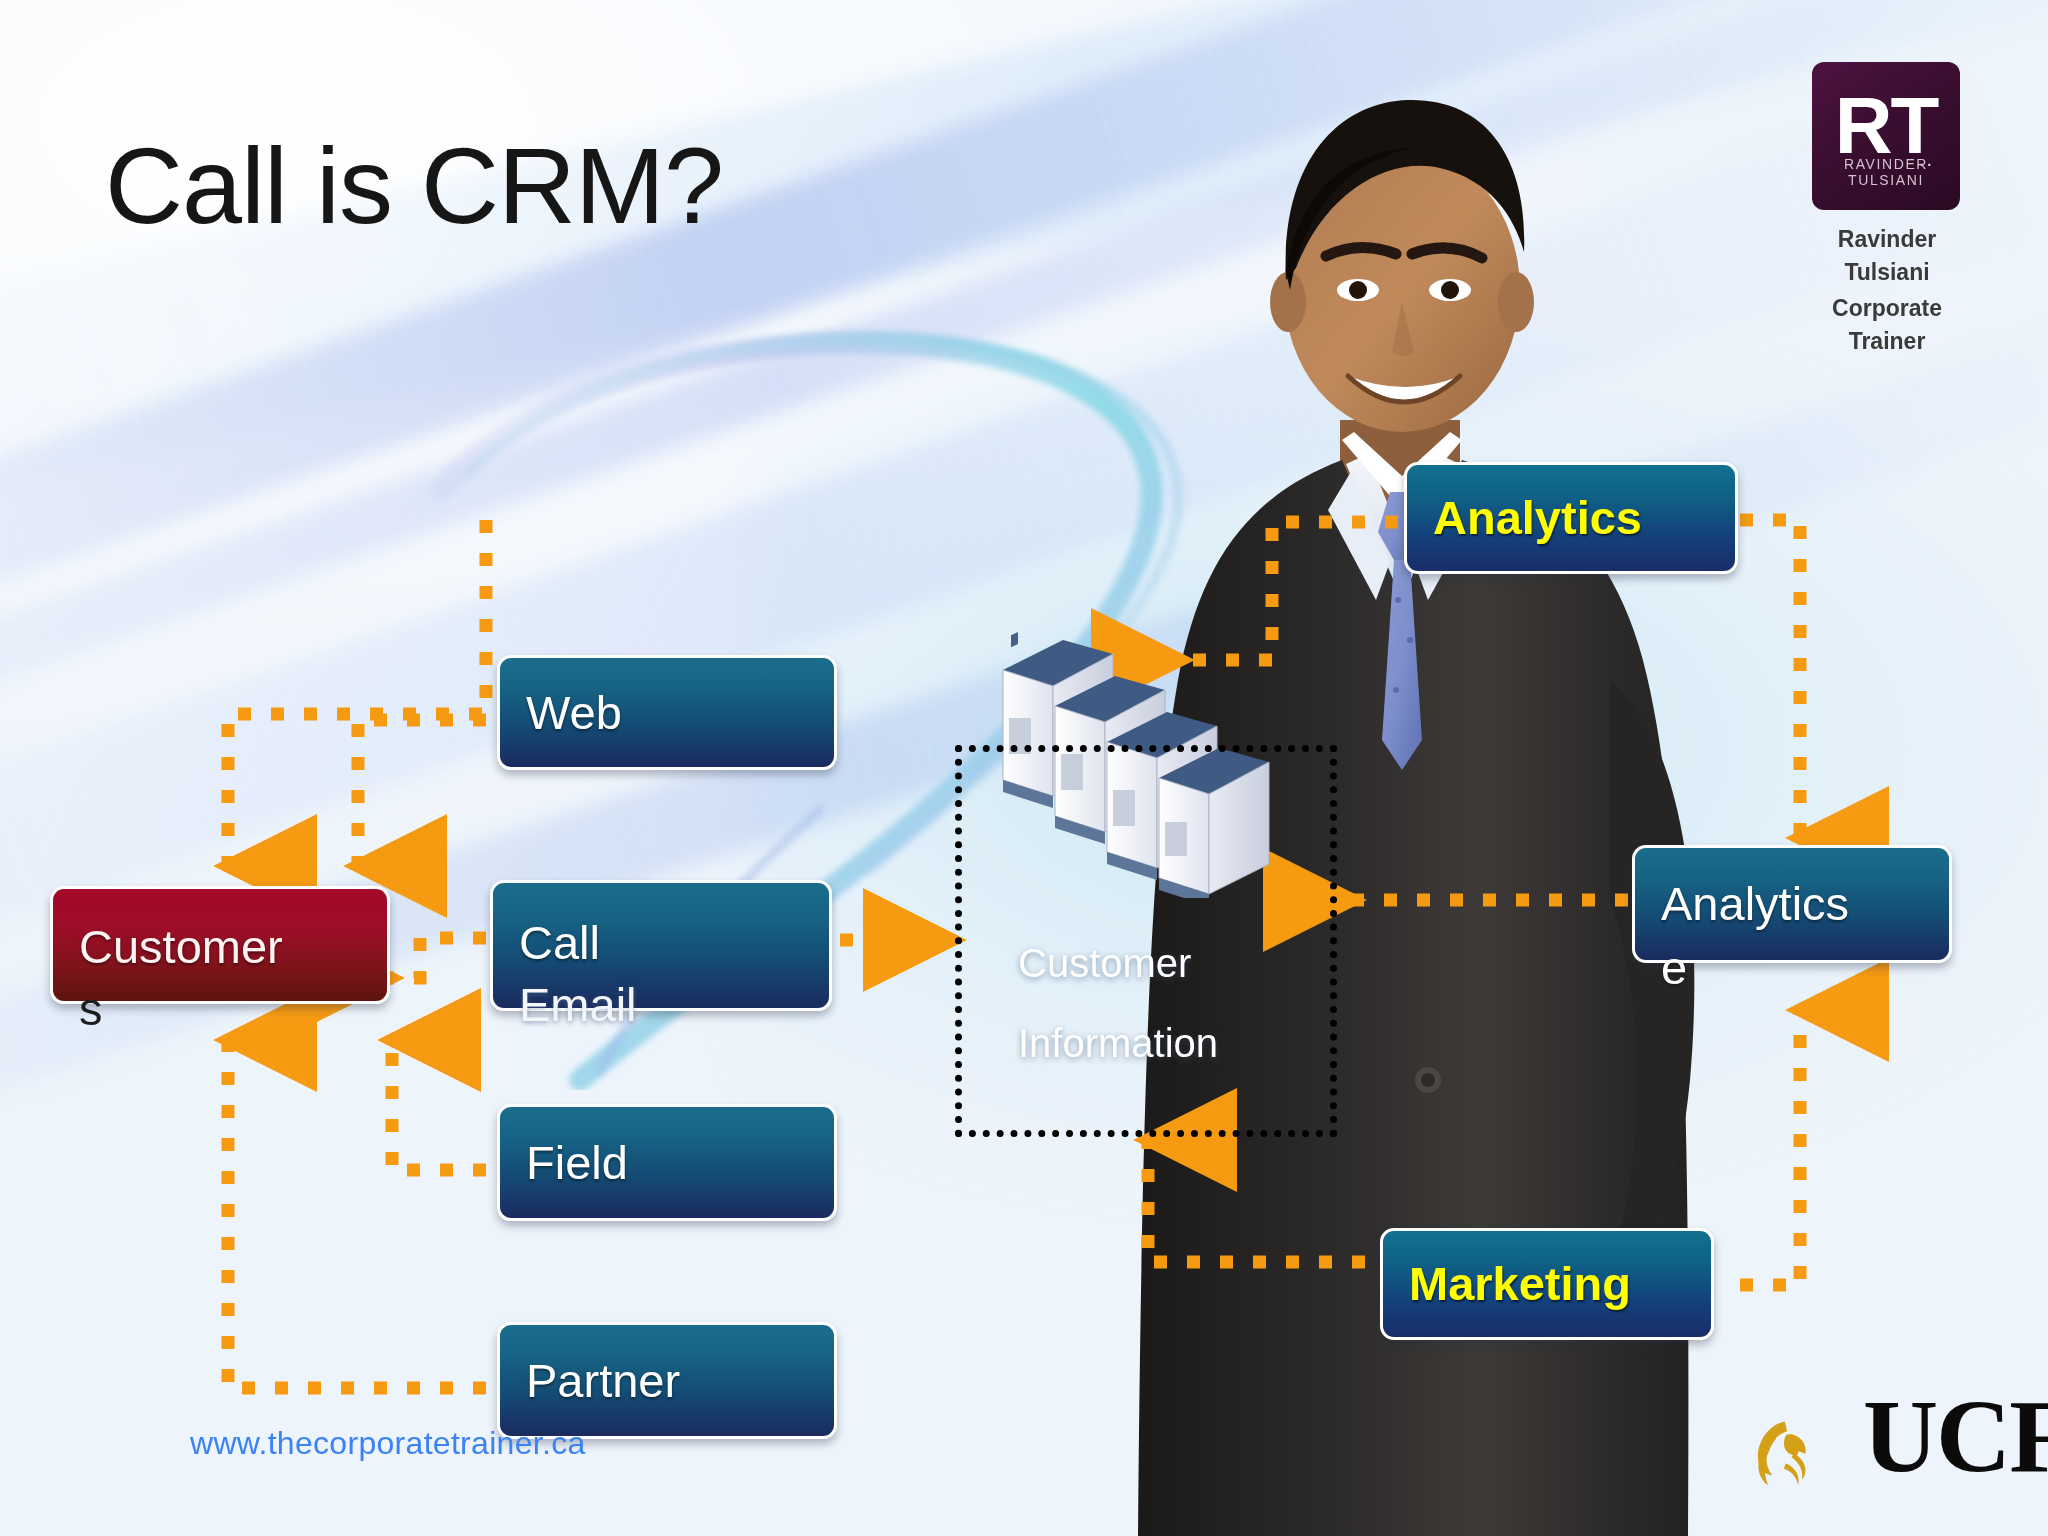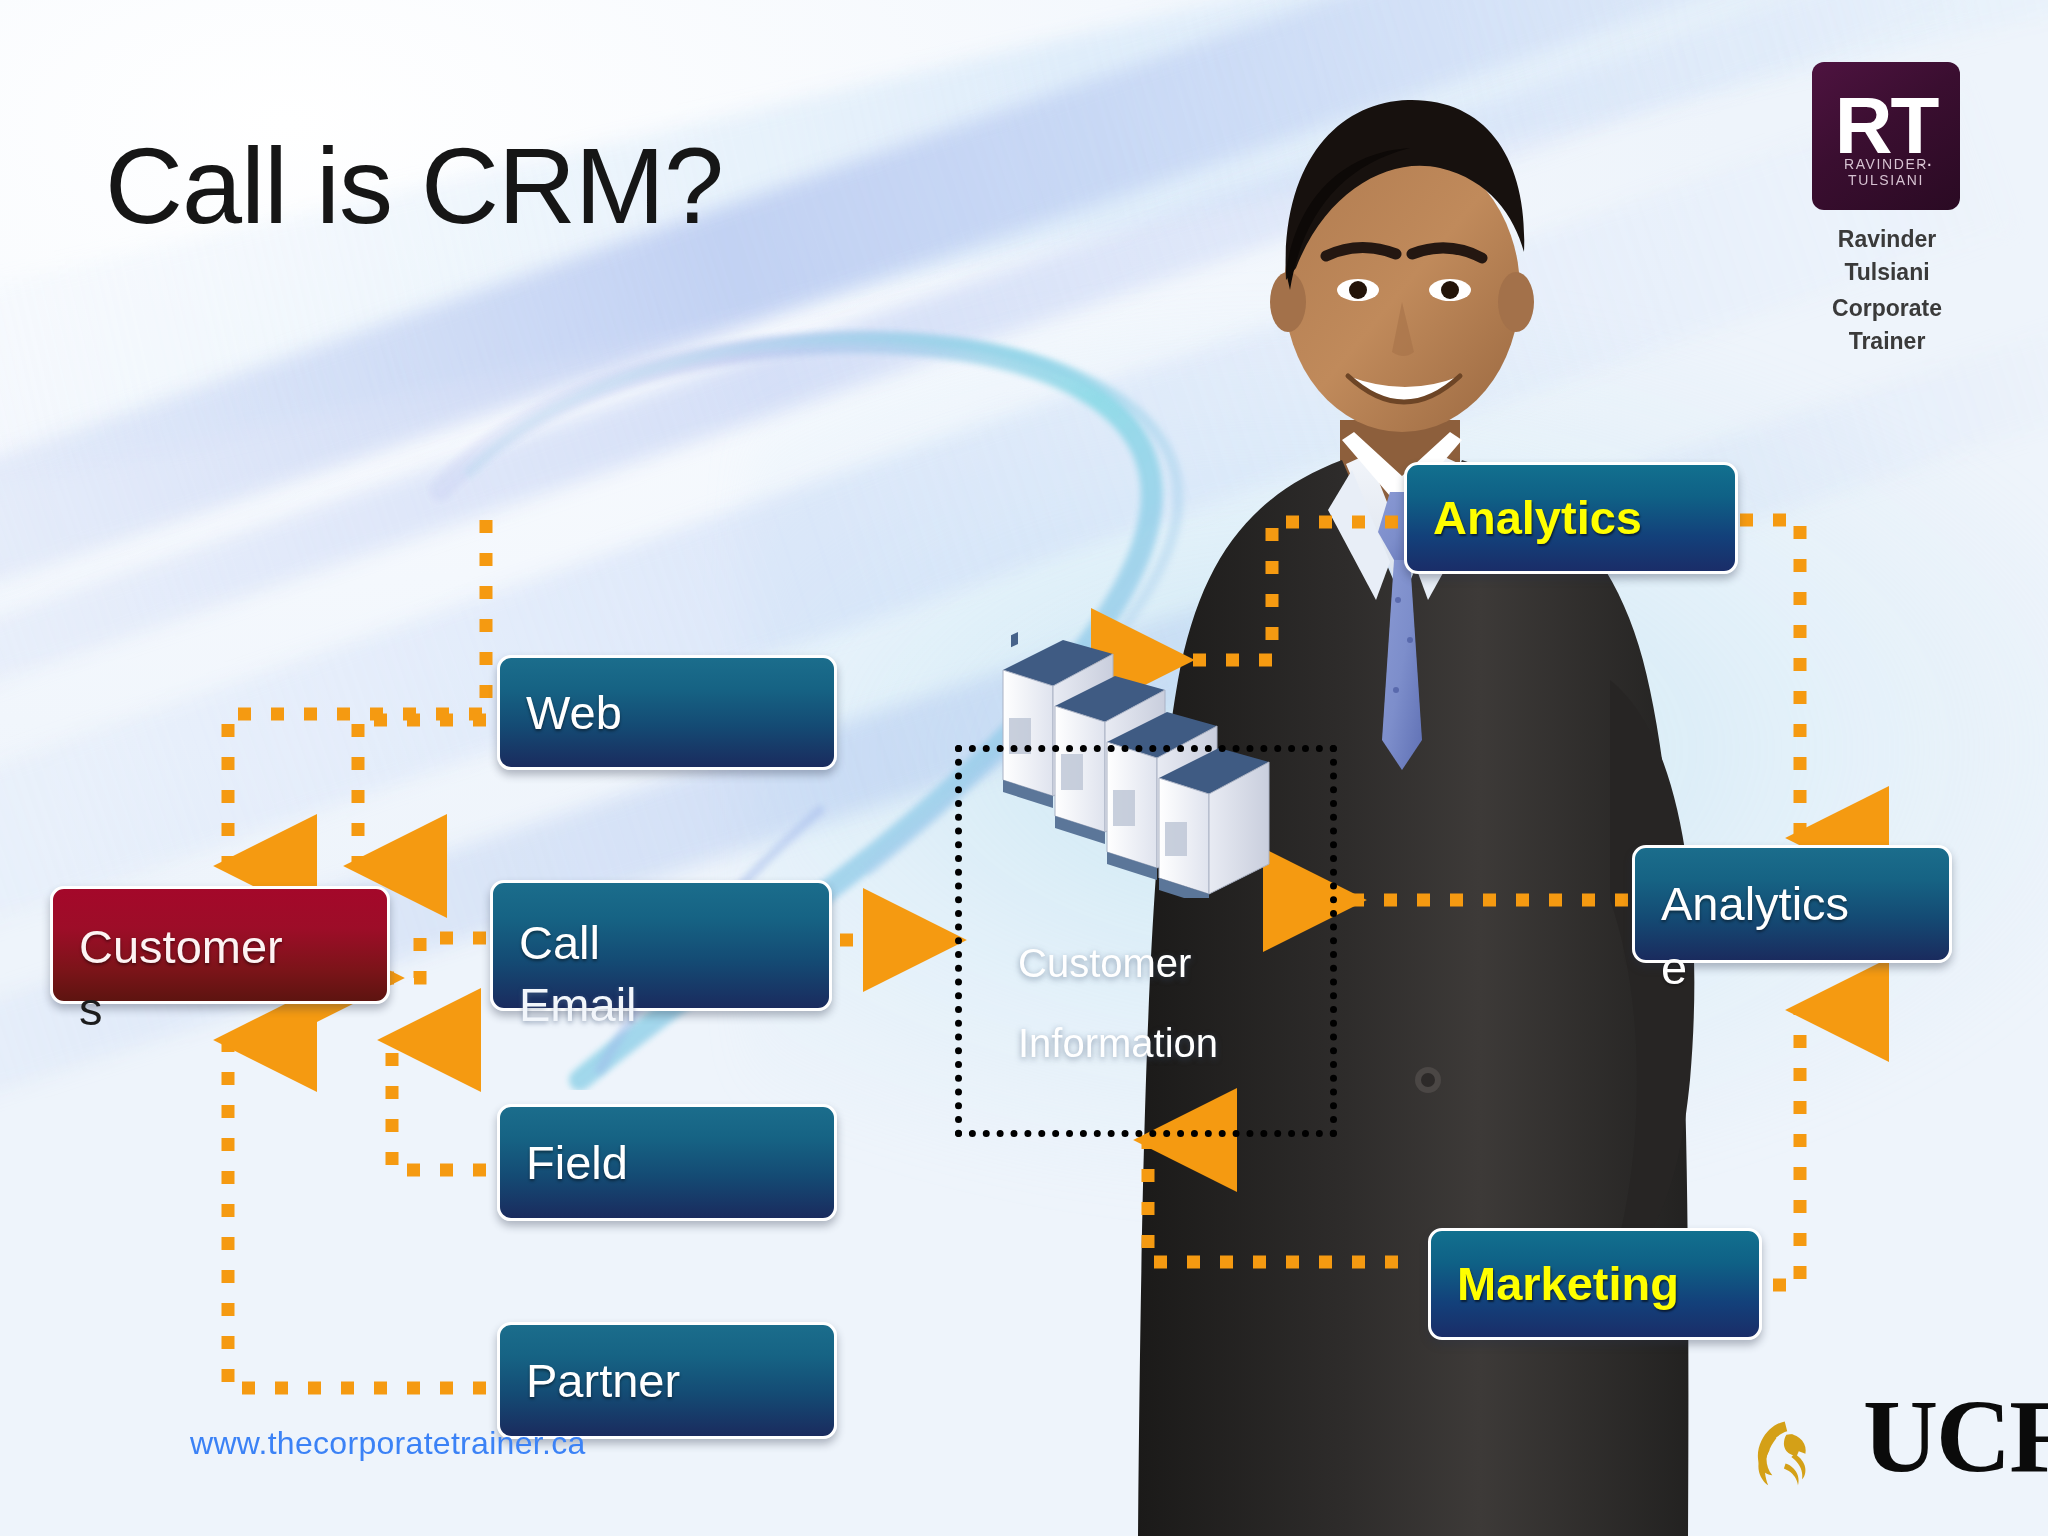--- a/index.html
+++ b/index.html
@@ -353,21 +353,21 @@
 
   <div class="box box-yellow" style="left:1404px; top:462px; width:334px; height:112px;">
     <span class="lbl">Analytics</span>
   </div>
 
   <div class="box box-blue" style="left:1632px; top:845px; width:320px; height:118px;">
     <span class="lbl" style="top:32px; transform:none;">Analytics</span>
     <span class="overflow" style="top:96px;">e</span>
   </div>
 
-  <div class="box box-yellow" style="left:1428px; top:1228px; width:334px; height:112px;">
+  <div class="box box-yellow" style="left:1380px; top:1228px; width:334px; height:112px;">
     <span class="lbl">Marketing</span>
   </div>
 
   <div class="title">Call is CRM?</div>
 
   <div class="rt-wrap">
     <div class="rt-badge">
       <div class="rt-letters">RT</div>
       <div class="rt-dots">..</div>
       <div class="rt-sub">RAVINDER TULSIANI</div>

